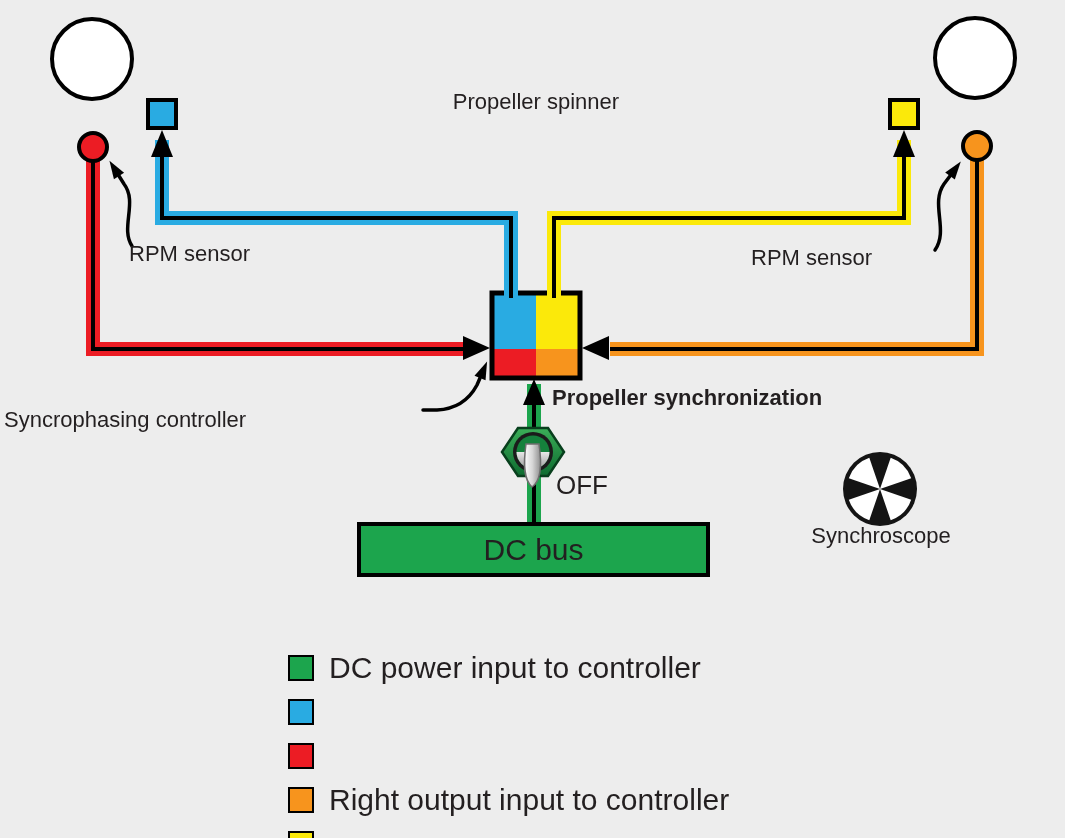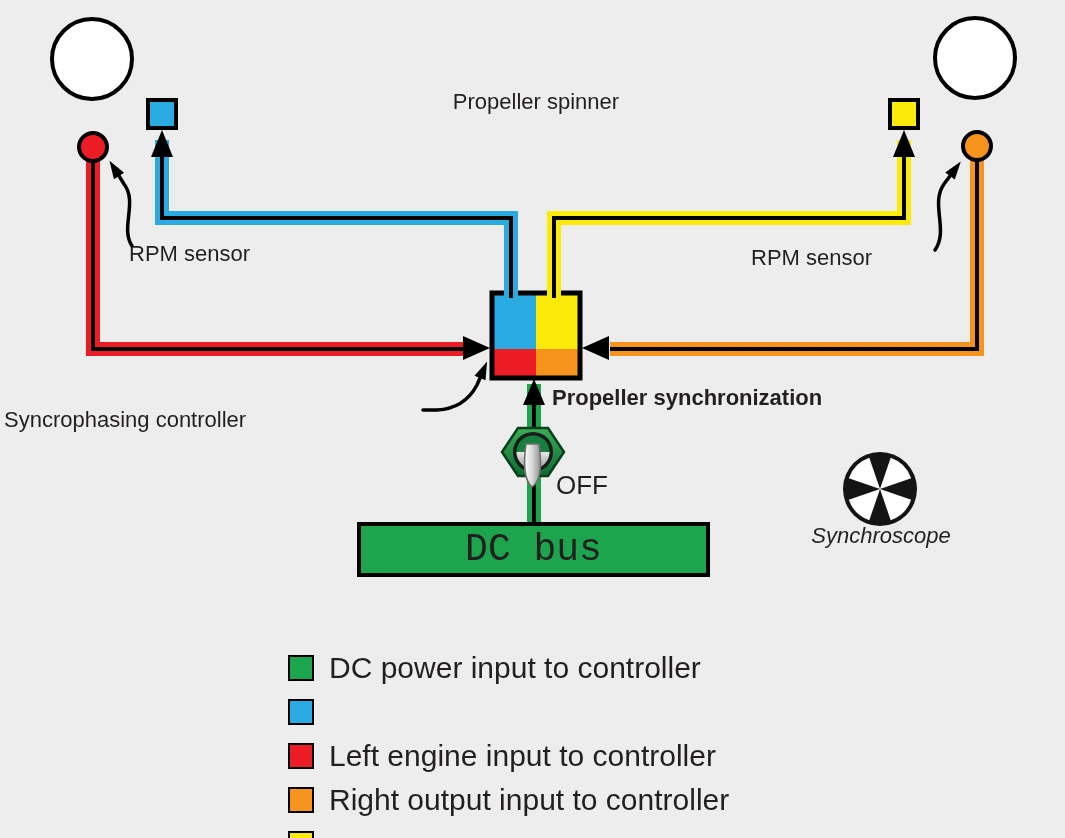--- a/index.html
+++ b/index.html
@@ -9,22 +9,21 @@
     font-family:"Liberation Sans", sans-serif;
     color:var(--text,#231F20);
   }
   .stage svg{position:absolute;left:0;top:0;}
   .lbl{position:absolute;font-size:22px;line-height:1.2;white-space:nowrap;}
   .lbl-center{text-align:center;}
   .two-line{line-height:48px;}
   .dcbus-label{
     position:absolute;left:357px;top:522px;width:353px;height:55px;
     display:flex;align-items:center;justify-content:center;
-    font-size:38px;
-    font-family:Liberation Mono, monospace;
+    font-size:30px;
   }
   .off-label{position:absolute;left:556px;top:470px;font-size:26px;}
   .legend{position:absolute;left:288px;top:599px;margin-top:47px;}
   .legend-row{display:flex;align-items:center;height:43px;margin-bottom:1px;}
   .swatch{
     width:26px;height:26px;box-sizing:border-box;border:2px solid #000;
     margin-right:15px;flex:0 0 auto;
   }
   .sw-green{background:var(--green);}
   .sw-blue{background:var(--blue);}
@@ -131,33 +130,32 @@
   <div class="lbl" style="left:751px;top:245px;">RPM sensor</div>
 
   <div class="lbl" style="left:4px;top:383px;margin-top:24px;">Syncrophasing controller</div>
 
   <div class="lbl" style="left:552px;top:385px;font-weight:bold;">Propeller synchronization</div>
 
   <div class="off-label">OFF</div>
 
   <div class="dcbus-label">DC bus</div>
 
-  <div class="lbl lbl-center" style="left:774px;top:523px;width:214px;font-style:italic;">Synchroscope</div>
+  <div class="lbl lbl-center" style="left:774px;top:523px;width:214px;">Synchroscope</div>
 
   <div class="legend">
     <div class="legend-row">
       <span class="swatch sw-green"></span>
       <span class="legend-text">DC power input to controller</span>
     </div>
     <div class="legend-row">
       <span class="swatch sw-blue"></span>
     </div>
     <div class="legend-row">
       <span class="swatch sw-red"></span>
-      <span class="legend-text">Left engine input to controller</span>
     </div>
     <div class="legend-row">
       <span class="swatch sw-orange"></span>
       <span class="legend-text">Right output input to controller</span>
     </div>
     <div class="legend-row">
       <span class="swatch sw-yellow"></span>
     </div>
   </div>
 

